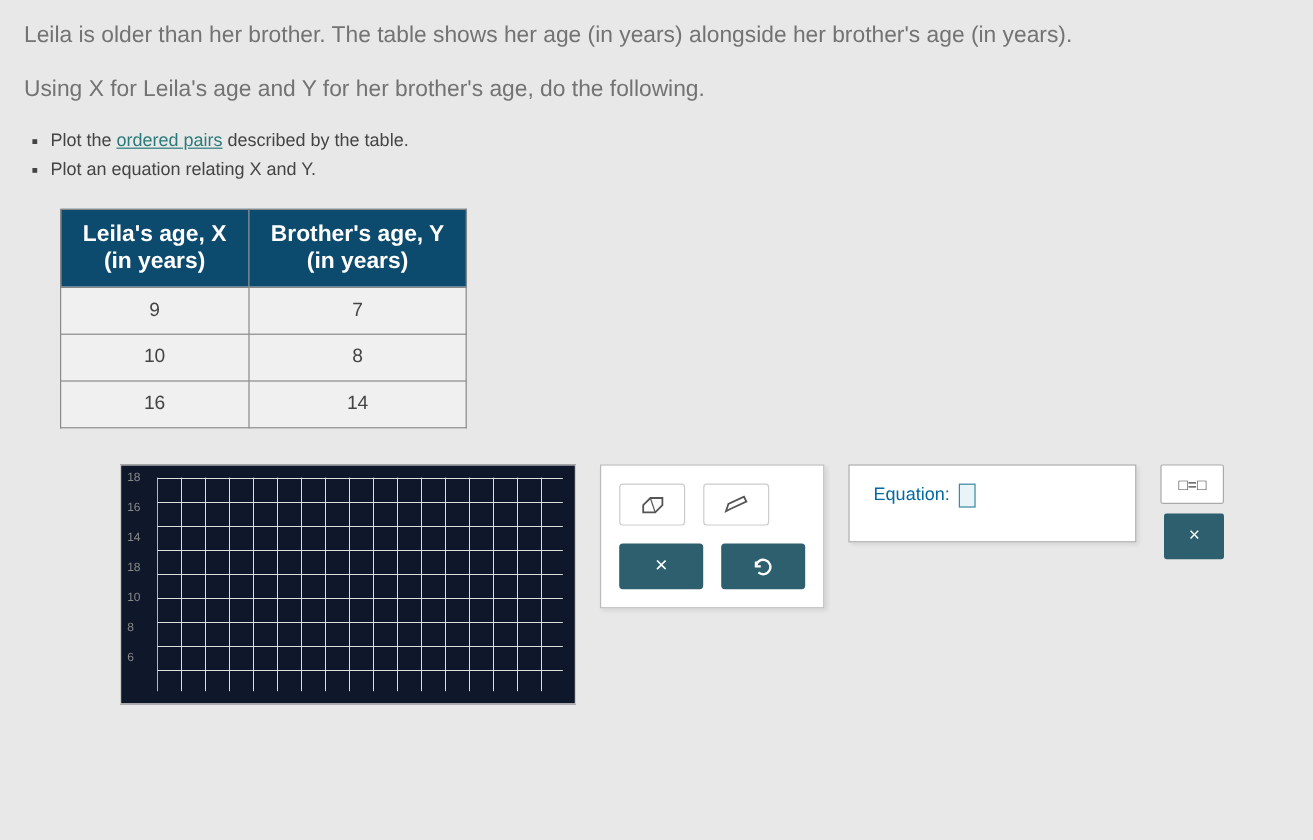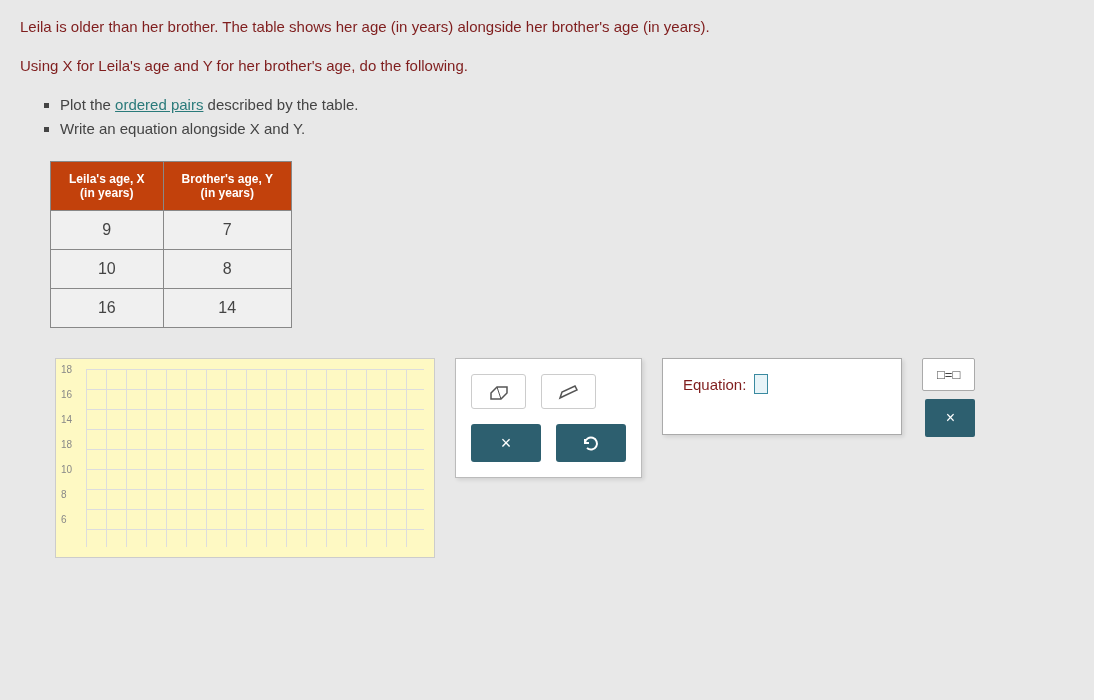--- a/index.html
+++ b/index.html
@@ -10,75 +10,75 @@
     body {
       font-family: Arial, sans-serif;
       background: #e8e8e8;
       width: 1094px;
       height: 700px;
       padding: 15px 20px;
       color: #333;
       position: relative;
     }
     .problem-text {
-      font-size: 15px;
-      color: #7f1d1d;
+      font-size: 19px;
+      color: #737373;
       line-height: 1.6;
       margin-bottom: 15px;
     }
     .link-text {
       color: #2a7a7a;
       text-decoration: underline;
     }
     .bullet-list {
-      margin-left: 40px;
+      margin-left: 22px;
       margin-bottom: 20px;
     }
     .bullet-list li {
       color: #444;
       font-size: 15px;
       line-height: 1.6;
       list-style-type: square;
     }
     .italic {
     }
     .data-table {
       border-collapse: collapse;
       margin: 10px 0 30px 30px;
       background: white;
     }
     .data-table th {
-      background: #c2410c;
+      background: #0c4a6e;
       color: white;
       padding: 10px 18px;
       font-weight: bold;
-      font-size: 12px;
+      font-size: 19px;
       border: 1px solid #888;
       text-align: center;
     }
     .data-table td {
       padding: 10px 20px;
       border: 1px solid #888;
       text-align: center;
       font-size: 16px;
       color: #444;
       background: #f0f0f0;
     }
     .lower-section {
       display: flex;
       align-items: flex-start;
       gap: 20px;
       margin-top: 20px;
     }
     .graph-container {
       width: 380px;
       height: 200px;
-      margin-left: 35px;
+      margin-left: 80px;
       position: relative;
-      background: #fef9c3;
+      background: #0f172a;
       border: 1px solid #ccc;
     }
     .graph-grid {
       position: absolute;
       inset: 10px 10px 10px 30px;
       background-image:
         repeating-linear-gradient(to right, #ddd 0, #ddd 1px, transparent 1px, transparent 20px),
         repeating-linear-gradient(to bottom, #ddd 0, #ddd 1px, transparent 1px, transparent 20px);
     }
     .y-axis-labels {
@@ -124,26 +124,26 @@
       font-size: 18px;
       cursor: pointer;
       border-radius: 3px;
       display: flex;
       align-items: center;
       justify-content: center;
     }
     .equation-box {
       background: white;
       border: 1px solid #aaa;
-      padding: 15px 20px 40px 20px;
+      padding: 15px 20px 28px 20px;
       display: flex;
       align-items: center;
       gap: 8px;
       font-size: 15px;
-      color: #7f1d1d;
+      color: #0369a1;
       box-shadow: 2px 2px 4px rgba(0,0,0,0.1);
       width: 240px;
     }
     .equation-input-placeholder {
       width: 14px;
       height: 20px;
       border: 1px solid #3a8aa0;
       background: #e8f4f8;
     }
     .right-panel {
@@ -179,21 +179,21 @@
 
 <div class="problem-text">Leila is older than her brother. The table shows her age (in years) alongside her brother's age (in years).</div>
 
 <div class="problem-text">Using X for Leila's age and Y for her brother's age, do the following.</div>
 
 <ul class="bullet-list">
   <li>
     <span>Plot the </span><span class="link-text">ordered pairs</span><span> described by the table.</span>
   </li>
   <li>
-    <span>Write an equation alongside </span><span class="italic">X and Y.</span>
+    <span>Plot an equation relating </span><span class="italic">X and Y.</span>
   </li>
 </ul>
 
 <table class="data-table">
   <thead>
     <tr>
       <th>
         <span>Leila's age, </span><span class="italic">X</span><br>
         <span>(in years)</span>
       </th>

